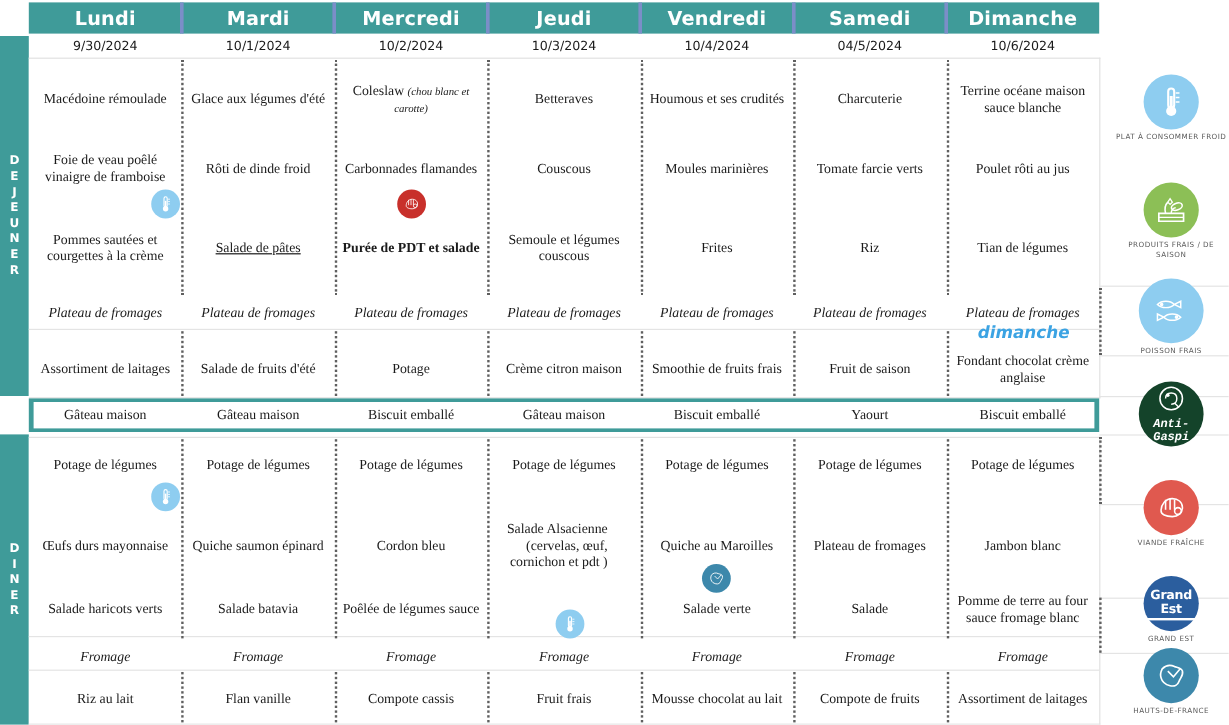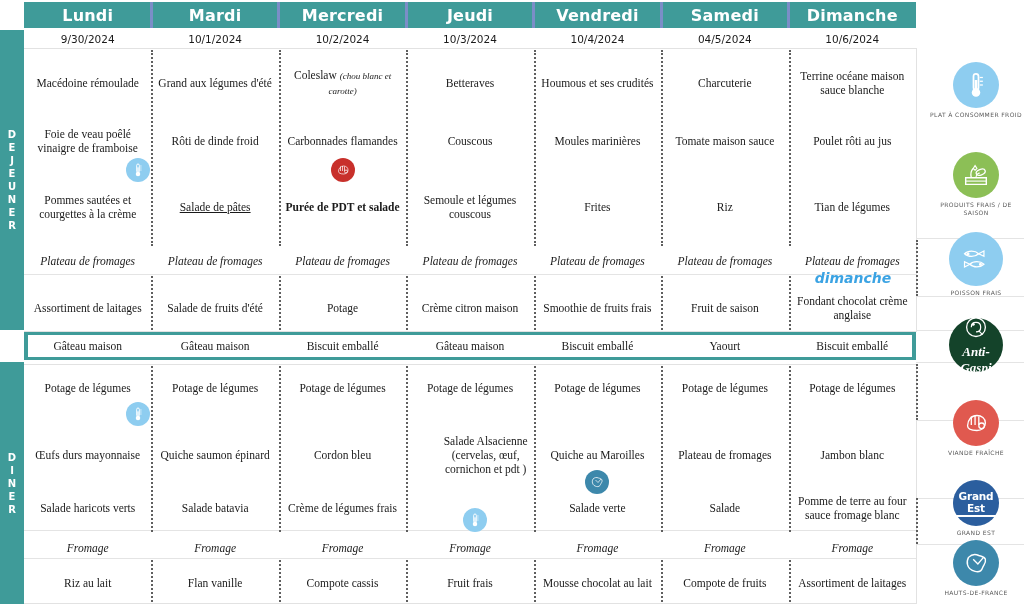--- a/index.html
+++ b/index.html
@@ -102,22 +102,22 @@
     font-family:"DejaVu Sans", sans-serif;
     font-size:6px;letter-spacing:.4px;color:#5a5a5a;
     line-height:8px;text-transform:uppercase;
   }
   .ge-text{
     font-family:"DejaVu Sans",sans-serif;font-weight:bold;
     color:#fff;font-size:10.5px;letter-spacing:-.2px;
     border-bottom:2px solid #fff;padding-bottom:1px;
   }
   .anti-text{
-    font-family:Liberation Serif, serif;font-style:italic;font-weight:bold;
-    color:#fff;font-size:13px;
+    font-family:Liberation Mono, monospace;font-style:italic;font-weight:bold;
+    color:#fff;font-size:10px;
   }
 
   
   .cellicon{position:absolute;width:24px;height:24px;border-radius:50%;
     display:flex;align-items:center;justify-content:center;}
 </style>
 </head>
 <body>
 
 <div class="wrap">
@@ -212,34 +212,34 @@
       <div class="vdot" style="left: 788.571px; top: 50px; height: 196px;"></div>
       <div class="vdot" style="left: 788.571px; top: 276px; height: 54px;"></div>
       <div class="vdot" style="left: 788.571px; top: 366px; height: 166px;"></div>
       <div class="vdot" style="left: 788.571px; top: 560px; height: 42px;"></div>
       <div class="vdot" style="left: 916px; top: 240px; height: 56px;"></div>
       <div class="vdot" style="left: 916px; top: 364px; height: 56px;"></div>
       <div class="vdot" style="left: 916px; top: 498px; height: 46px;"></div>
     </div>
   <div id="cells">
       <div class="cell" style="left: 24px; width: 127.429px; top: 55px; height: 56px;">Macédoine rémoulade</div>
-      <div class="cell" style="left: 151.429px; width: 127.429px; top: 55px; height: 56px;">Grand aux légumes d'été</div>
+      <div class="cell" style="left: 151.429px; width: 127.429px; top: 55px; height: 56px;">Glace aux légumes d'été</div>
       <div class="cell" style="left: 278.857px; width: 127.429px; top: 55px; height: 56px;">
         <div>Coleslaw <span class="sm">(chou blanc et carotte)</span></div>
       </div>
       <div class="cell" style="left: 406.286px; width: 127.429px; top: 55px; height: 56px;">Betteraves</div>
       <div class="cell" style="left: 533.714px; width: 127.429px; top: 55px; height: 56px;">Houmous et ses crudités</div>
       <div class="cell" style="left: 661.143px; width: 127.429px; top: 55px; height: 56px;">Charcuterie</div>
       <div class="cell" style="left: 788.571px; width: 127.429px; top: 55px; height: 56px;">Terrine océane maison sauce blanche</div>
       <div class="cell" style="left: 24px; width: 127.429px; top: 118px; height: 46px;">Foie de veau poêlé vinaigre de framboise</div>
       <div class="cell" style="left: 151.429px; width: 127.429px; top: 118px; height: 46px;">Rôti de dinde froid</div>
       <div class="cell" style="left: 278.857px; width: 127.429px; top: 118px; height: 46px;">Carbonnades flamandes</div>
       <div class="cell" style="left: 406.286px; width: 127.429px; top: 118px; height: 46px;">Couscous</div>
       <div class="cell" style="left: 533.714px; width: 127.429px; top: 118px; height: 46px;">Moules marinières</div>
-      <div class="cell" style="left: 661.143px; width: 127.429px; top: 118px; height: 46px;">Tomate maison sauce</div>
+      <div class="cell" style="left: 661.143px; width: 127.429px; top: 118px; height: 46px;">Tomate farcie verts</div>
       <div class="cell" style="left: 788.571px; width: 127.429px; top: 118px; height: 46px;">Poulet rôti au jus</div>
       <div class="cell" style="left: 24px; width: 127.429px; top: 184px; height: 46px;">Pommes sautées et courgettes à la crème</div>
       <div class="cell" style="left: 151.429px; width: 127.429px; top: 184px; height: 46px; text-decoration: underline;">Salade de pâtes</div>
       <div class="cell" style="left: 278.857px; width: 127.429px; top: 184px; height: 46px; font-weight: bold;">Purée de PDT et salade</div>
       <div class="cell" style="left: 406.286px; width: 127.429px; top: 184px; height: 46px;">Semoule et légumes couscous</div>
       <div class="cell" style="left: 533.714px; width: 127.429px; top: 184px; height: 46px;">Frites</div>
       <div class="cell" style="left: 661.143px; width: 127.429px; top: 184px; height: 46px;">Riz</div>
       <div class="cell" style="left: 788.571px; width: 127.429px; top: 184px; height: 46px;">Tian de légumes</div>
       <div class="cell ital" style="left: 24px; width: 127.429px; top: 248px; height: 26px;">Plateau de fromages</div>
       <div class="cell ital" style="left: 151.429px; width: 127.429px; top: 248px; height: 26px;">Plateau de fromages</div>
@@ -258,27 +258,27 @@
       <div class="cell" style="left: 24px; width: 127.429px; top: 374px; height: 28px;">Potage de légumes</div>
       <div class="cell" style="left: 151.429px; width: 127.429px; top: 374px; height: 28px;">Potage de légumes</div>
       <div class="cell" style="left: 278.857px; width: 127.429px; top: 374px; height: 28px;">Potage de légumes</div>
       <div class="cell" style="left: 406.286px; width: 127.429px; top: 374px; height: 28px;">Potage de légumes</div>
       <div class="cell" style="left: 533.714px; width: 127.429px; top: 374px; height: 28px;">Potage de légumes</div>
       <div class="cell" style="left: 661.143px; width: 127.429px; top: 374px; height: 28px;">Potage de légumes</div>
       <div class="cell" style="left: 788.571px; width: 127.429px; top: 374px; height: 28px;">Potage de légumes</div>
       <div class="cell" style="left: 24px; width: 127.429px; top: 424px; height: 62px;">Œufs durs mayonnaise</div>
       <div class="cell" style="left: 151.429px; width: 127.429px; top: 424px; height: 62px;">Quiche saumon épinard</div>
       <div class="cell" style="left: 278.857px; width: 127.429px; top: 424px; height: 62px;">Cordon bleu</div>
-      <div class="cell" style="left: 422px; width: 127.429px; top: 424px; height: 62px;">Salade Alsacienne (cervelas, œuf, cornichon et pdt )</div>
+      <div class="cell" style="left: 385px; width: 127.429px; top: 424px; height: 62px; text-align: right;">Salade Alsacienne (cervelas, œuf, cornichon et pdt )</div>
       <div class="cell" style="left: 533.714px; width: 127.429px; top: 424px; height: 62px;">Quiche au Maroilles</div>
       <div class="cell" style="left: 661.143px; width: 127.429px; top: 424px; height: 62px;">Plateau de fromages</div>
       <div class="cell" style="left: 788.571px; width: 127.429px; top: 424px; height: 62px;">Jambon blanc</div>
       <div class="cell" style="left: 24px; width: 127.429px; top: 490px; height: 36px;">Salade haricots verts</div>
       <div class="cell" style="left: 151.429px; width: 127.429px; top: 490px; height: 36px;">Salade batavia</div>
-      <div class="cell" style="left: 278.857px; width: 127.429px; top: 490px; height: 36px;">Crème de légumes frais</div>
+      <div class="cell" style="left: 278.857px; width: 127.429px; top: 490px; height: 36px;">Poêlée de légumes sauce</div>
       <div class="cell" style="left: 533.714px; width: 127.429px; top: 490px; height: 36px;">Salade verte</div>
       <div class="cell" style="left: 661.143px; width: 127.429px; top: 490px; height: 36px;">Salade</div>
       <div class="cell" style="left: 788.571px; width: 127.429px; top: 490px; height: 36px;">Pomme de terre au four sauce fromage blanc</div>
       <div class="cell ital" style="left: 24px; width: 127.429px; top: 536px; height: 24px;">Fromage</div>
       <div class="cell ital" style="left: 151.429px; width: 127.429px; top: 536px; height: 24px;">Fromage</div>
       <div class="cell ital" style="left: 278.857px; width: 127.429px; top: 536px; height: 24px;">Fromage</div>
       <div class="cell ital" style="left: 406.286px; width: 127.429px; top: 536px; height: 24px;">Fromage</div>
       <div class="cell ital" style="left: 533.714px; width: 127.429px; top: 536px; height: 24px;">Fromage</div>
       <div class="cell ital" style="left: 661.143px; width: 127.429px; top: 536px; height: 24px;">Fromage</div>
       <div class="cell ital" style="left: 788.571px; width: 127.429px; top: 536px; height: 24px;">Fromage</div>

